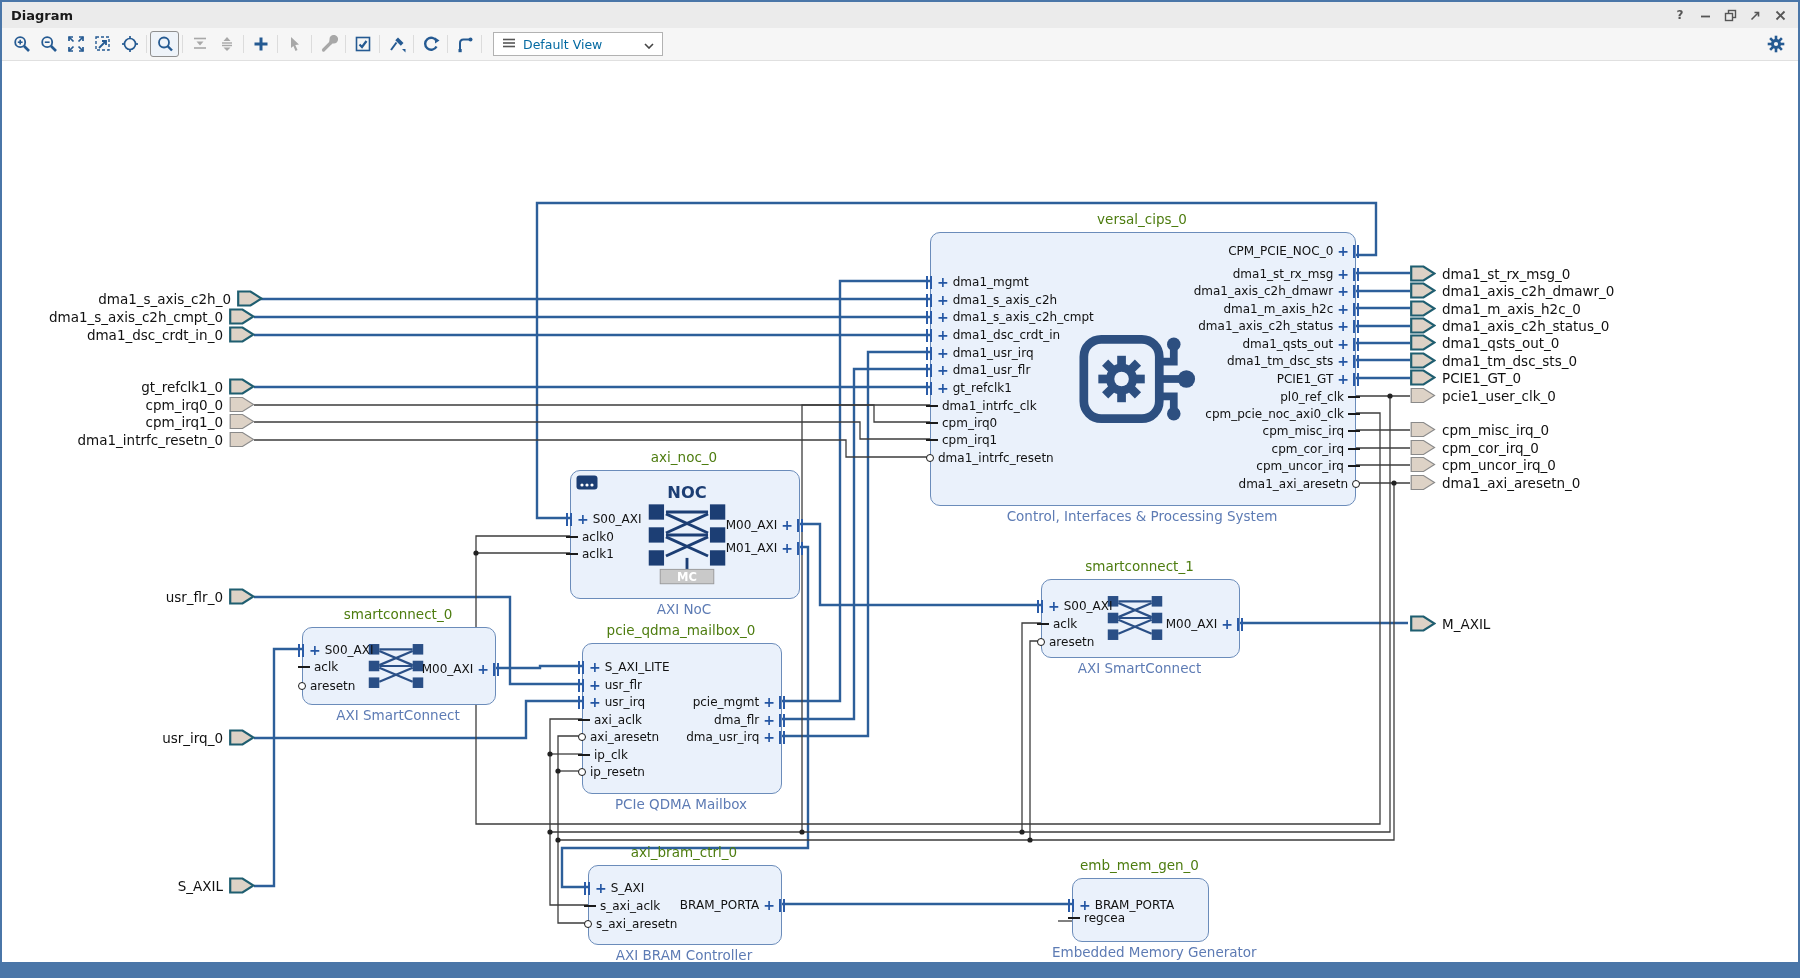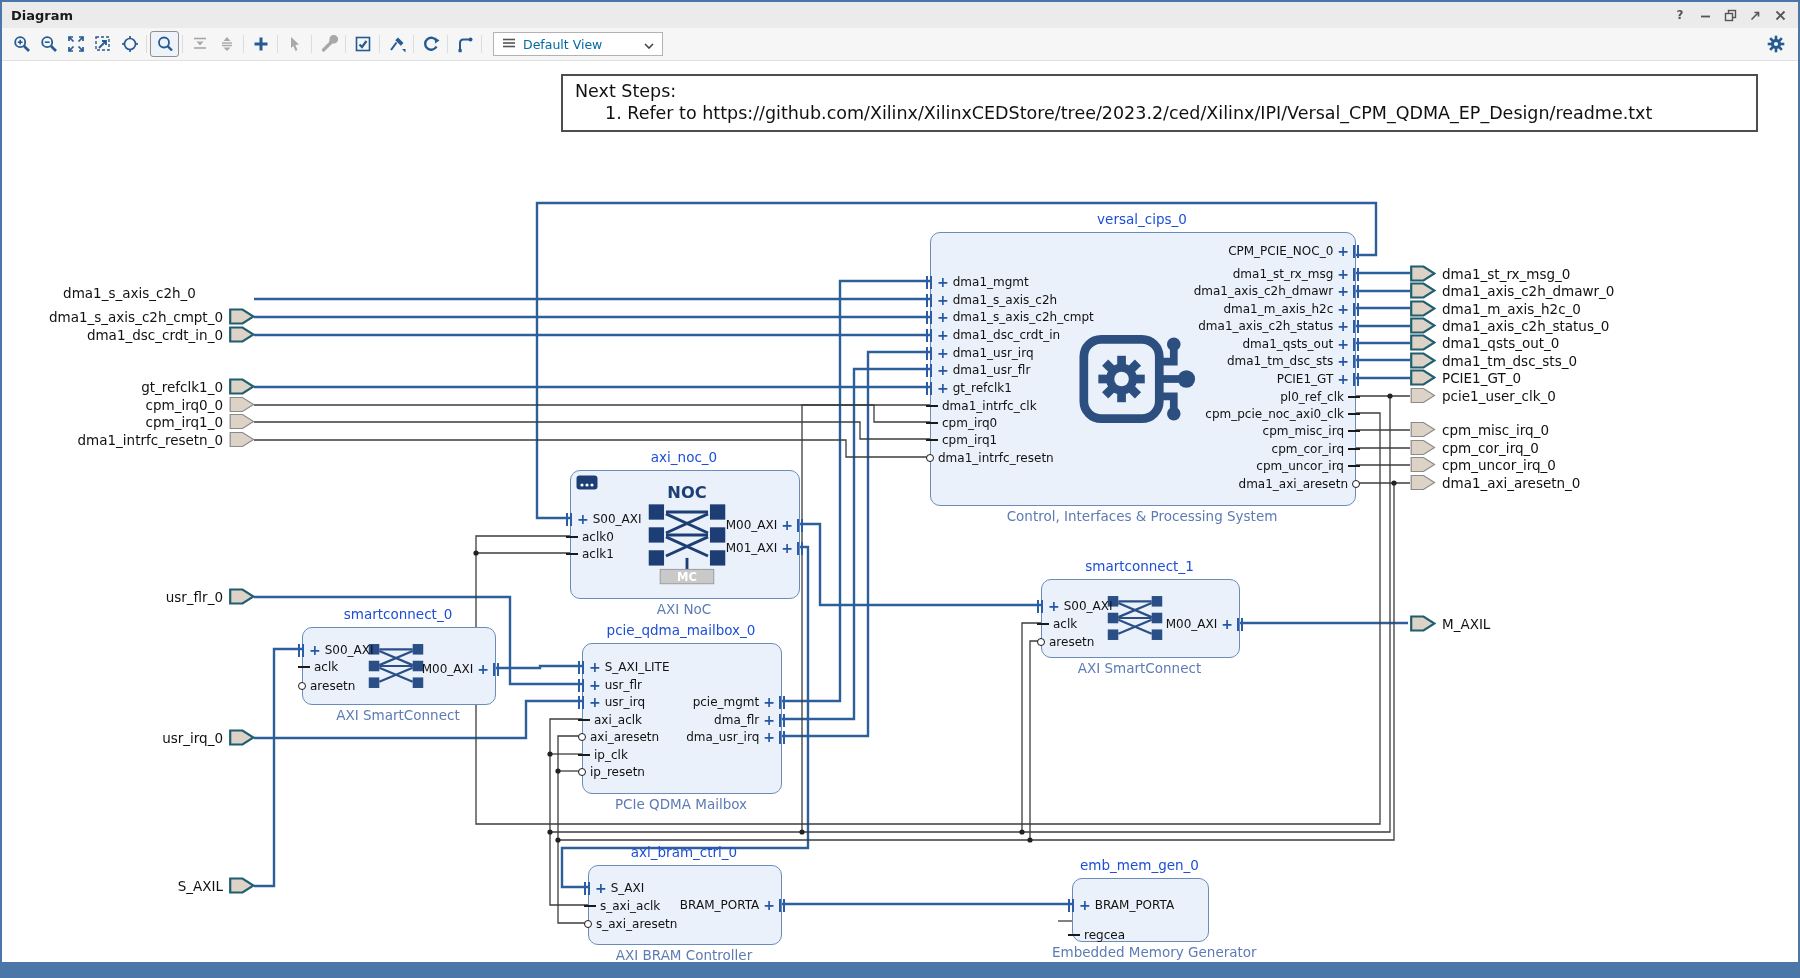--- a/index.html
+++ b/index.html
@@ -24,21 +24,21 @@
   .tb-gear{margin-left:auto;margin-right:9px;}
   .canvas{position:absolute;left:0;top:58px;right:0;bottom:14px;background:#fff;}
   .bbar{position:absolute;left:0;right:0;bottom:0;height:14px;background:#4a76a8;}
   
   .note{position:absolute;left:559px;top:72px;width:1197px;height:58px;background:#fff;
     border:2px solid #4d4d4d;font-size:17.5px;color:#111;padding:5px 12px;box-sizing:border-box;z-index:20;}
   .note .l2{padding-left:30px;margin-top:2px;white-space:nowrap;}
   
   #wires{position:absolute;left:0;top:0;z-index:5;}
   .blk{position:absolute;background:#eaf1fb;border:1.6px solid #6b8cba;border-radius:10px;z-index:10;}
-  .blk-title{position:absolute;text-align:center;font-size:13.5px;color:#1d4ed8;z-index:11;white-space:nowrap;}
+  .blk-title{position:absolute;text-align:center;font-size:13.5px;color:#4d7c0f;z-index:11;white-space:nowrap;}
   .blk-caption{position:absolute;text-align:center;font-size:13.5px;color:#5d7bb4;z-index:11;white-space:nowrap;}
   .port{position:absolute;display:flex;align-items:center;gap:4px;font-size:12px;color:#111;
     white-space:nowrap;height:16px;line-height:16px;z-index:12;}
   .port.pl{left:-5px;}
   .port.pr{right:-5px;}
   .plus{color:#2456a4;font-weight:700;font-size:14px;line-height:1;}
   .stub-iface{width:7px;height:13px;flex:0 0 auto;
     background:repeating-linear-gradient(90deg,#2b5ca8 0 2px,rgba(0,0,0,0) 2px 4px);}
   .stub-plain{width:12px;height:2px;flex:0 0 auto;background:#1a1a1a;}
   .stub-inv{width:8px;height:8px;flex:0 0 auto;border:1.8px solid #1a1a1a;border-radius:50%;
@@ -286,24 +286,20 @@
         <circle cx="800" cy="830" r="2.6"></circle>
       <circle cx="1020" cy="830" r="2.6"></circle>
         <circle cx="1028" cy="838" r="2.6"></circle>
       <circle cx="556" cy="838" r="2.6"></circle>
         <circle cx="548" cy="752" r="2.6"></circle>
       <circle cx="556" cy="769" r="2.6"></circle>
         <circle cx="474" cy="551" r="2.6"></circle>
     </g>
   </svg>
 
-  <div class="note">
-    <div>Next Steps:</div>
-    <div class="l2">1. Refer to https://github.com/Xilinx/XilinxCEDStore/tree/2023.2/ced/Xilinx/IPI/Versal_CPM_QDMA_EP_Design/readme.txt</div>
-  </div>
 
   <div id="blocks">
       <div class="blk-title" style="left: 928px; top: 209px; width: 424px;">versal_cips_0</div>
       <div class="blk" style="left: 928px; top: 230px; width: 424px; height: 272px;">
         <div class="blk-icon" style="left: 148px; top: 98px; width: 118px; height: 96px;"><svg width="100%" height="100%" viewBox="0 0 122 96">
    <rect x="5" y="7" width="78" height="82" rx="18" fill="none" stroke="#2d4f80" stroke-width="9"></rect>
    <rect x="39.5" y="24" width="9" height="12" fill="#2d4f80" transform="rotate(0 44 48)"></rect>
             <rect x="39.5" y="24" width="9" height="12" fill="#2d4f80" transform="rotate(45 44 48)"></rect>
             <rect x="39.5" y="24" width="9" height="12" fill="#2d4f80" transform="rotate(90 44 48)"></rect>
             <rect x="39.5" y="24" width="9" height="12" fill="#2d4f80" transform="rotate(135 44 48)"></rect>
@@ -648,29 +644,29 @@
         </div>
       </div>
       <div class="blk-caption" style="left: 566px; top: 945px; width: 232px;">AXI BRAM Controller</div>
       <div class="blk-title" style="left: 1070px; top: 855px; width: 135px;">emb_mem_gen_0</div>
       <div class="blk" style="left: 1070px; top: 876px; width: 135px; height: 62px;">
         <div class="port pl" style="top: 18px;">
           <span class="stub-iface"></span>
           <span class="plus">+</span>
           <span>BRAM_PORTA</span>
         </div>
-        <div class="port pl" style="top: 48px;">
+        <div class="port pl" style="top: 31px;">
           <span class="stub-plain"></span>
           <span>regcea</span>
         </div>
       </div>
       <div class="blk-caption" style="left: 1050px; top: 942px; width: 175px;">Embedded Memory Generator</div>
     </div>
   <div id="extports">
-      <div class="extport eleft" style="left: 1px; top: 288px; width: 253px; flex-direction: column;">
+      <div class="extport eleft" style="left: 8px; top: 288px; width: 253px;">
         <span>dma1_s_axis_c2h_0</span>
         <svg width="26" height="17" viewBox="0 0 26 17">
   <path d="M1.2,1.5 H13.5 L24.5,8.5 L13.5,15.5 H1.2 Z" fill="#ddd2c6" stroke="#1f5e70" stroke-width="2.2"></path>
         </svg>
       </div>
       <div class="extport eleft" style="left: 0px; top: 306px; width: 253px;">
         <span>dma1_s_axis_c2h_cmpt_0</span>
         <svg width="26" height="17" viewBox="0 0 26 17">
   <path d="M1.2,1.5 H13.5 L24.5,8.5 L13.5,15.5 H1.2 Z" fill="#ddd2c6" stroke="#1f5e70" stroke-width="2.2"></path>
         </svg>

